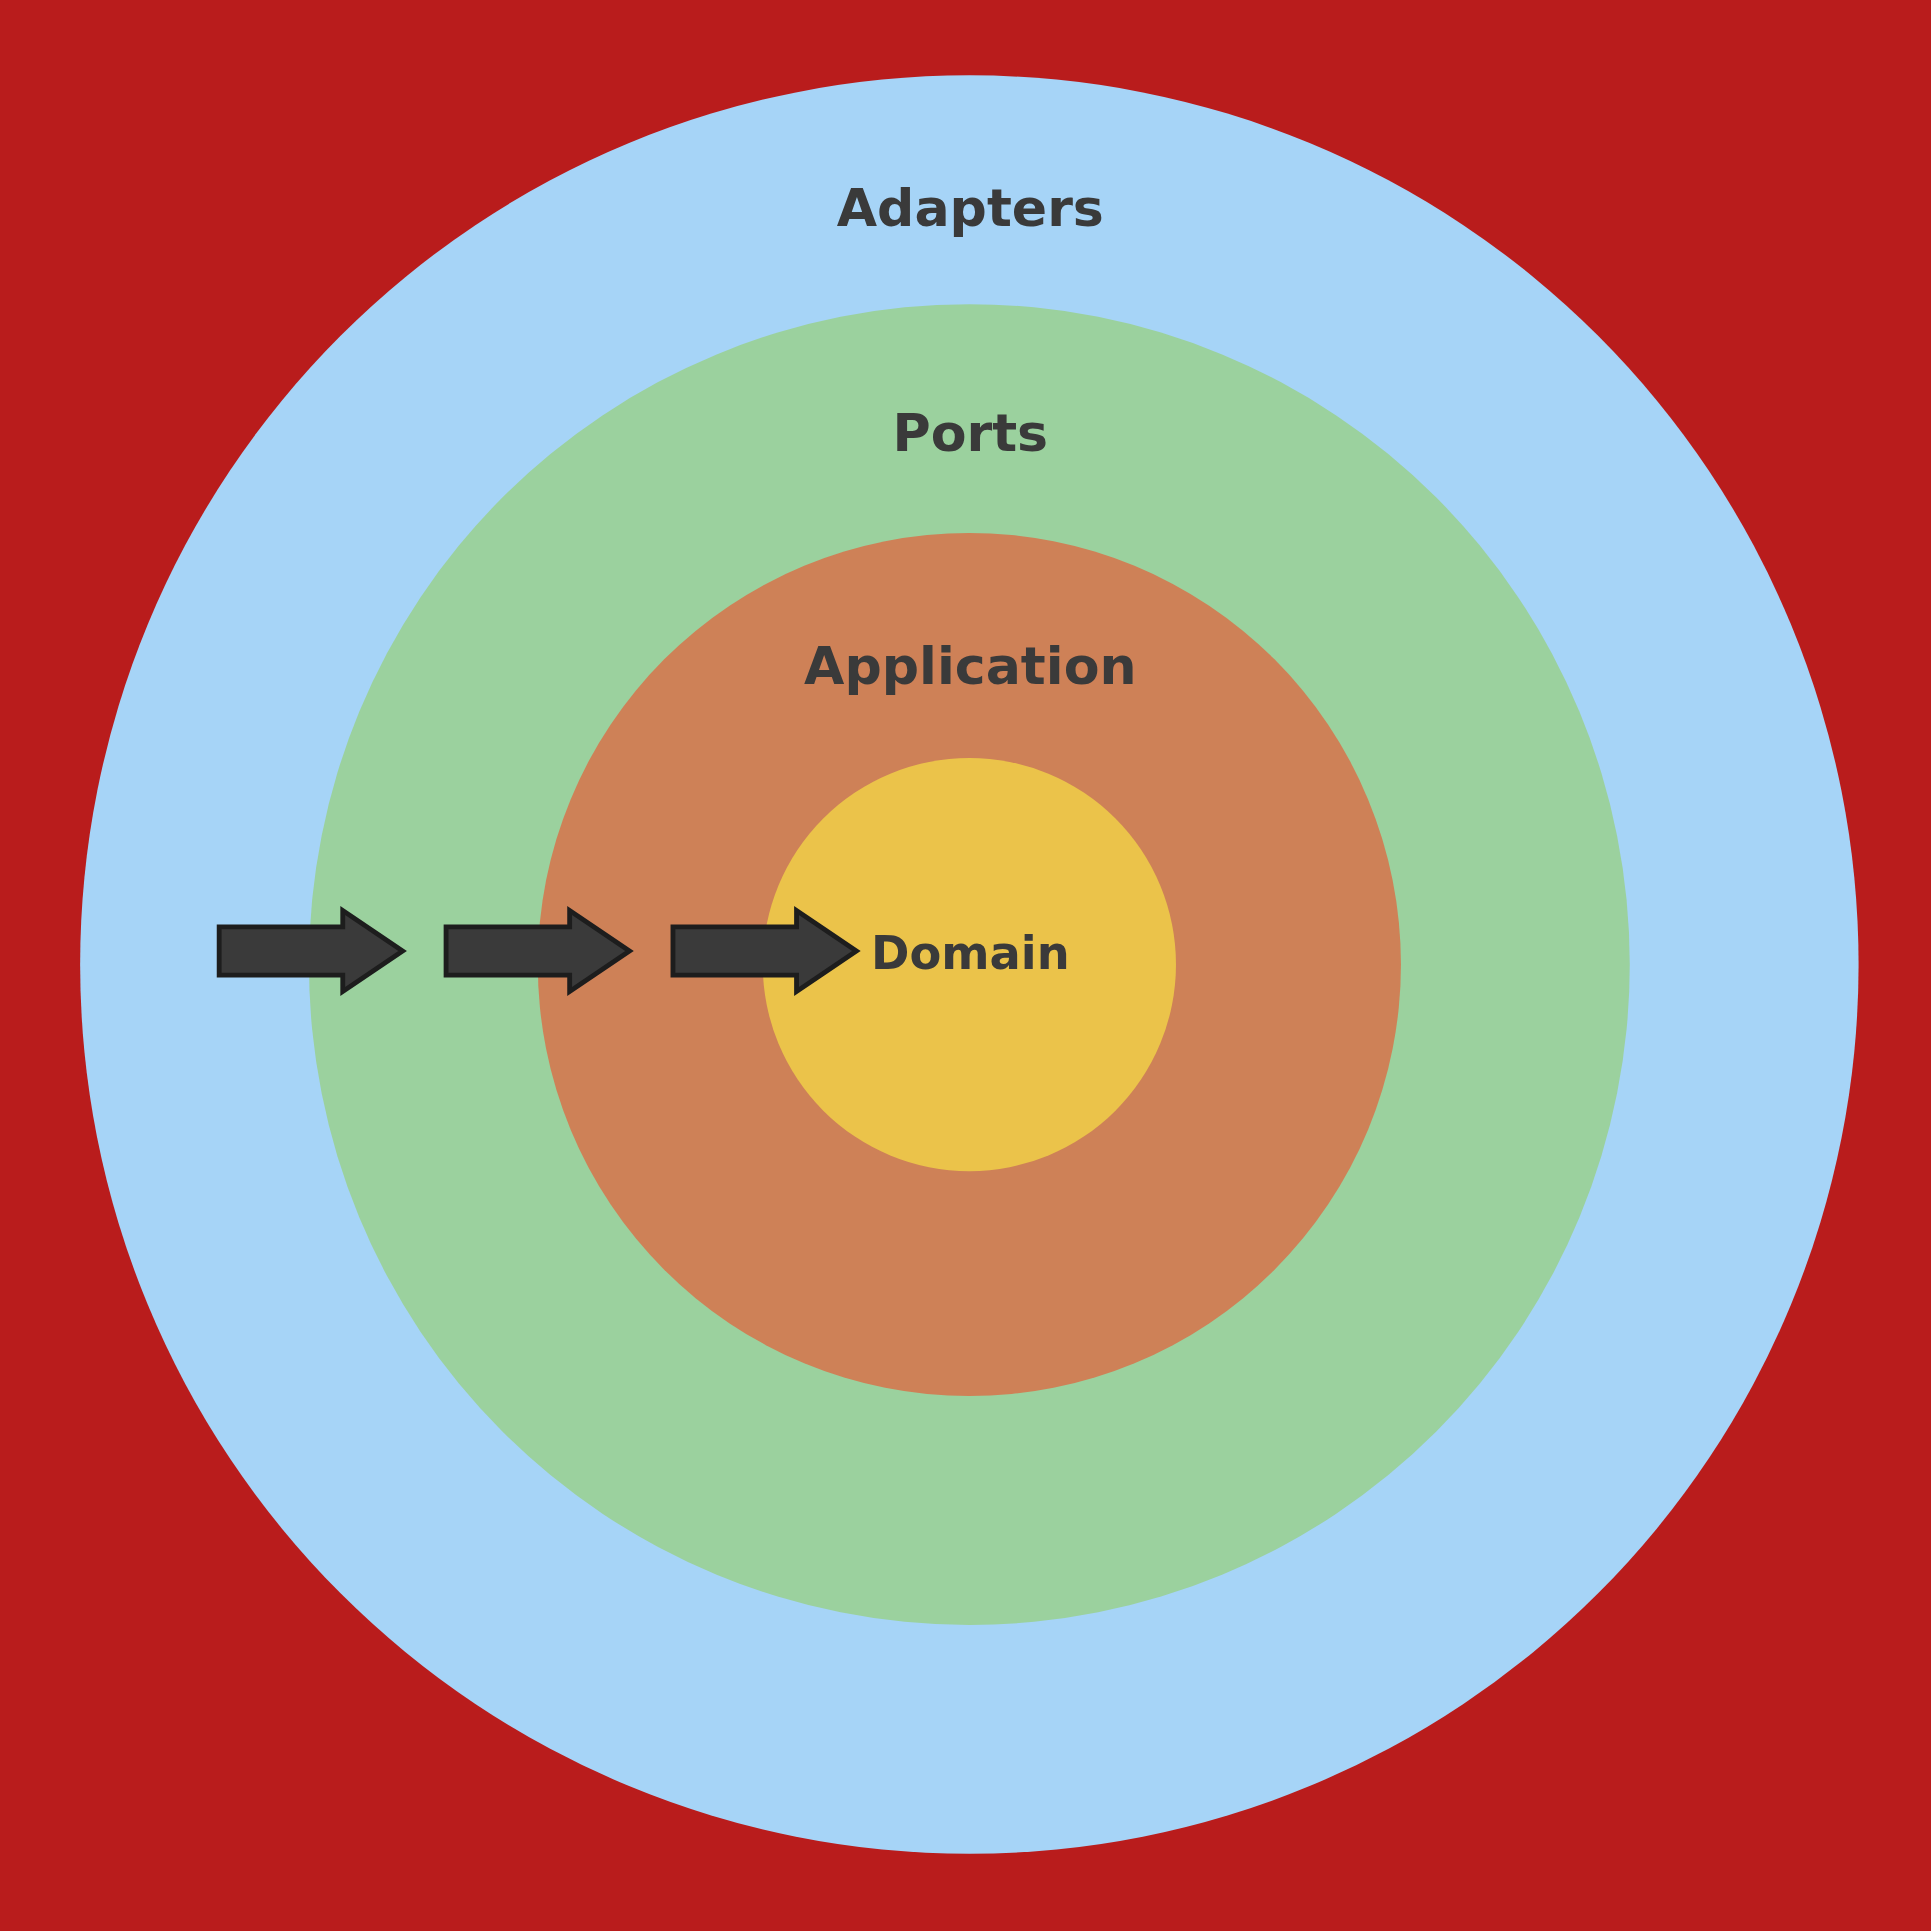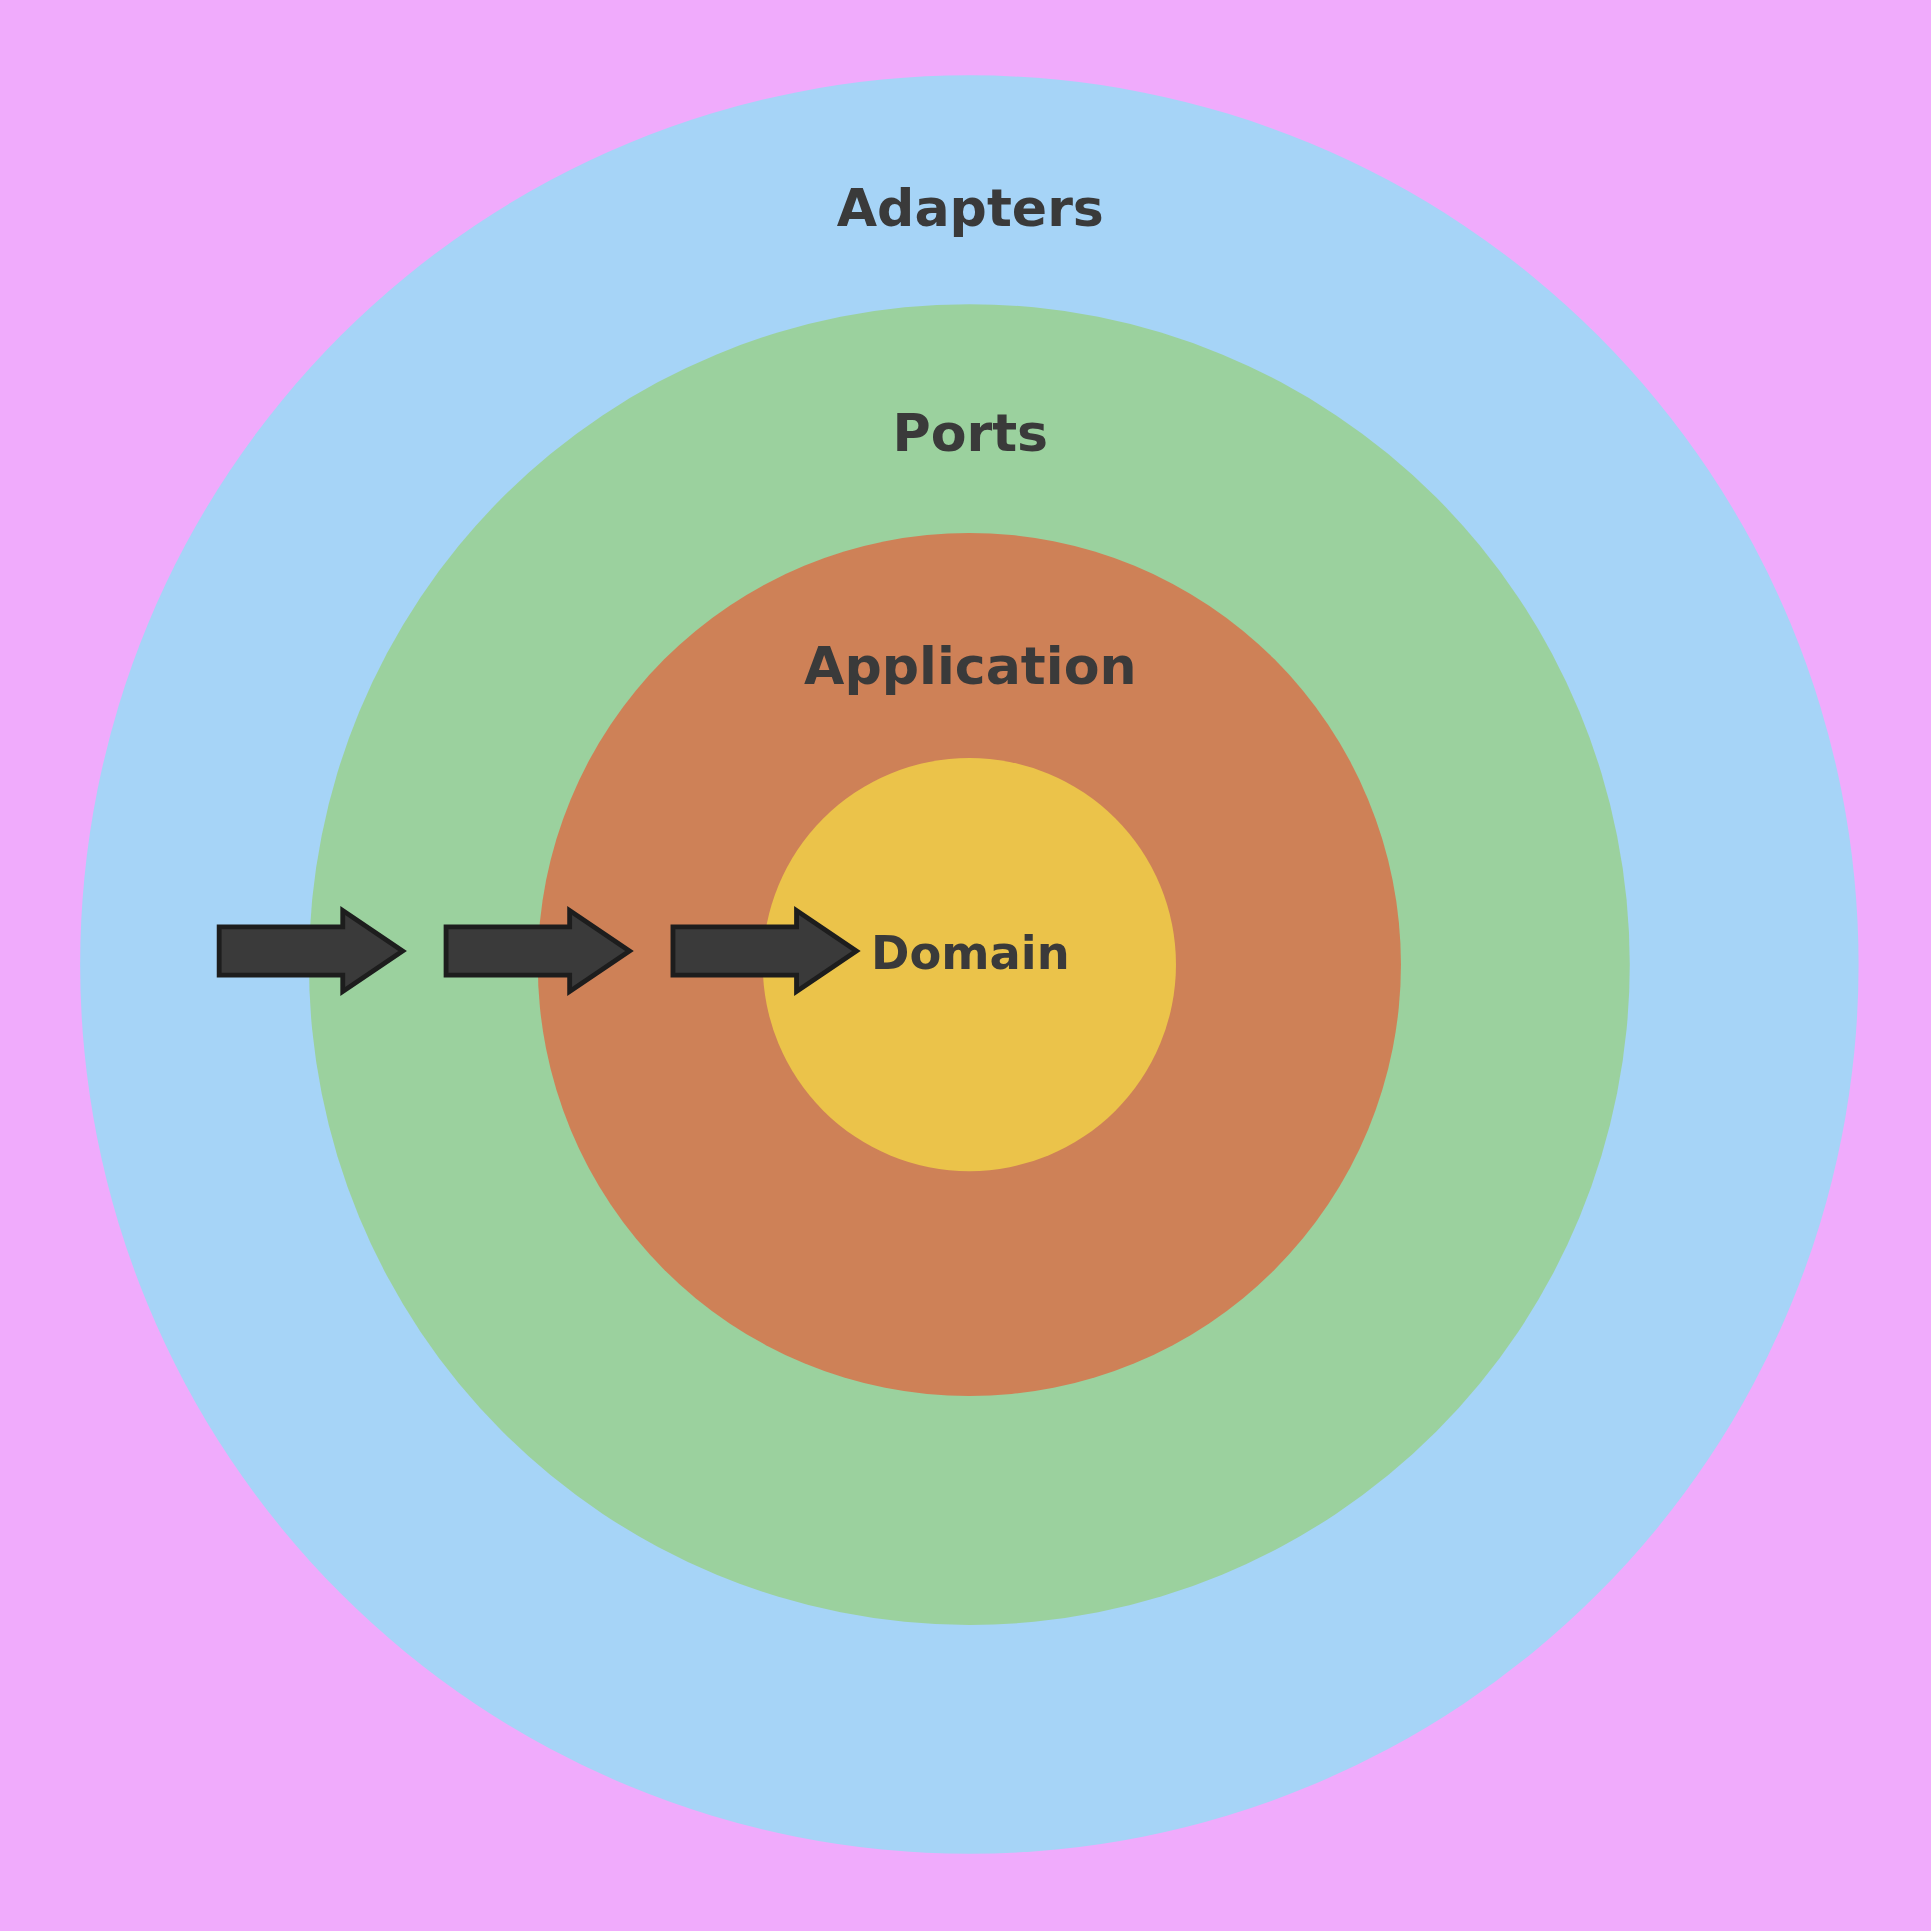--- a/index.html
+++ b/index.html
@@ -31,21 +31,21 @@
     font-family: "DejaVu Sans", sans-serif;
     font-weight: bold;
     fill: #3a3a3a;
     text-anchor: middle;
     dominant-baseline: central;
   }
 </style>
 </head>
 <body>
 
-<div id="diagram-root" style="background: #f0abfc;">
+<div id="diagram-root" style="background: #b91c1c;">
   <svg id="hex-svg" viewBox="0 0 2000 2000" xmlns="http://www.w3.org/2000/svg">
 
     <circle cx="1004" cy="999" r="921" fill="#a6d4f7"></circle>
     <circle cx="1004" cy="999" r="684" fill="#9bd19e"></circle>
     <circle cx="1004" cy="999" r="447" fill="#ce8157"></circle>
     <circle cx="1004" cy="999" r="214" fill="#ebc34a"></circle>
 
     <g>
       <path d="M 227 960 L 355 960 L 355 943 L 417 985 L 355 1027 L 355 1010 L 227 1010 Z" fill="#3a3a3a" stroke="#1d1d1d" stroke-width="5" stroke-linejoin="miter"></path>
     </g>

